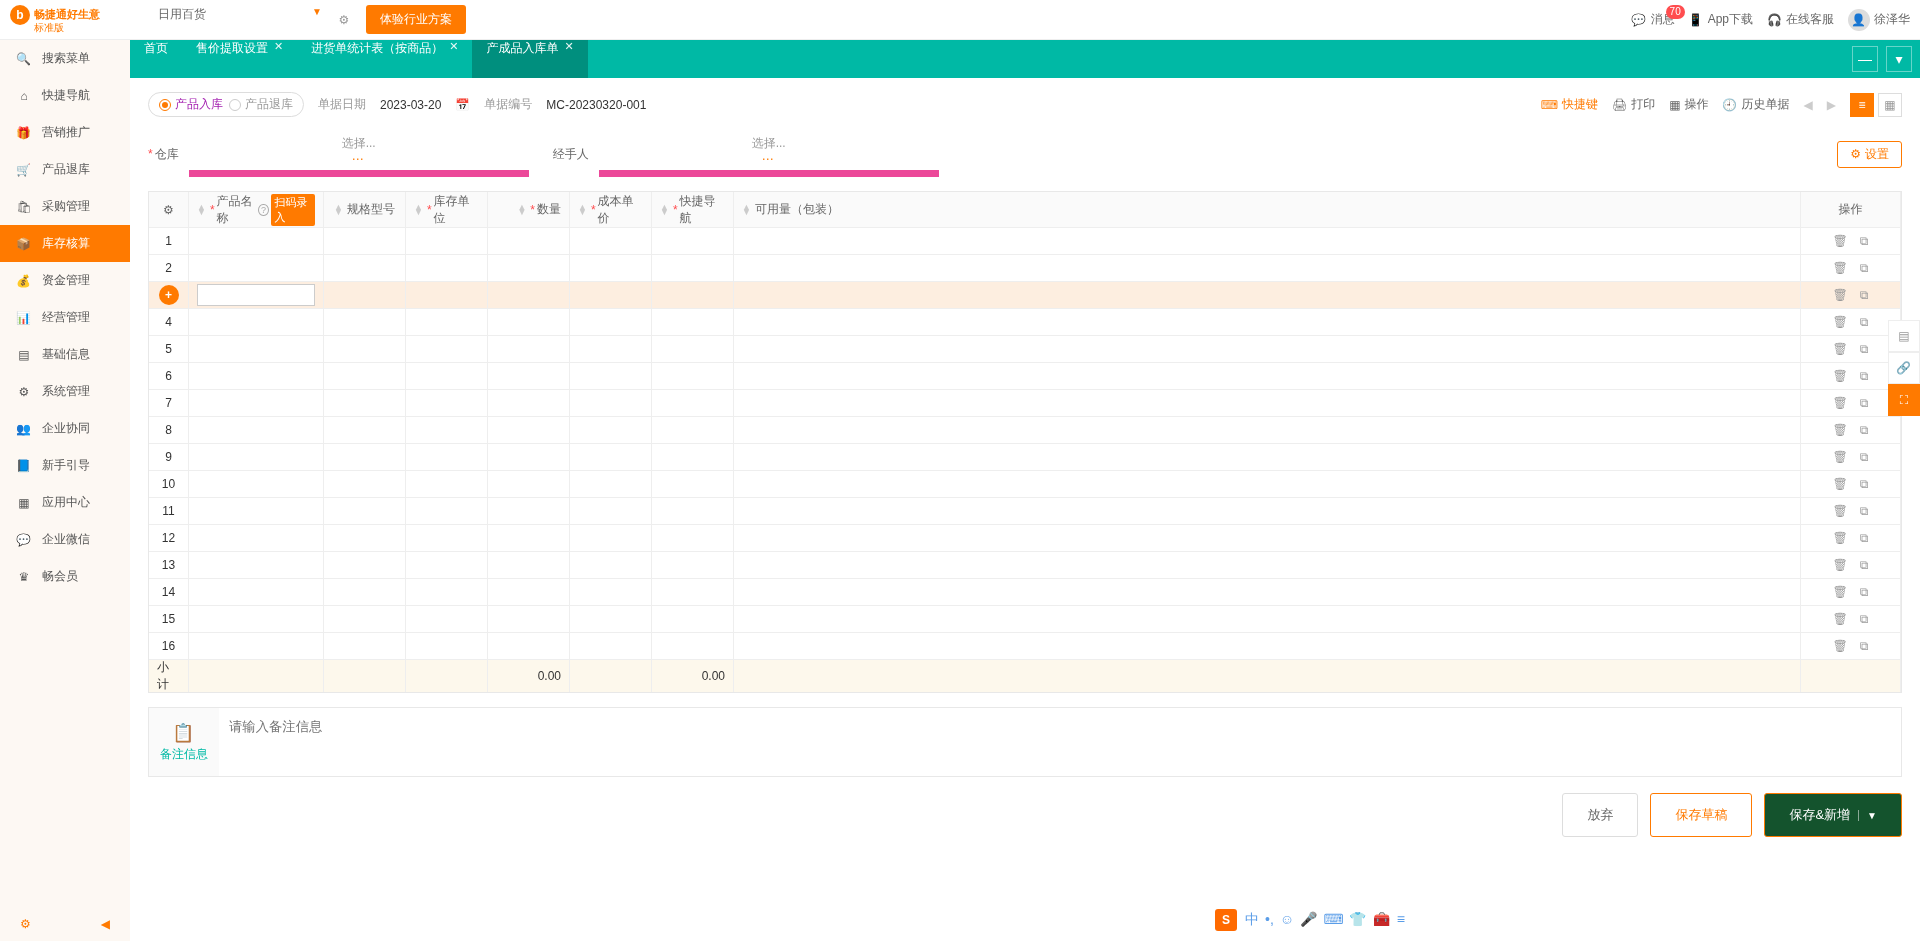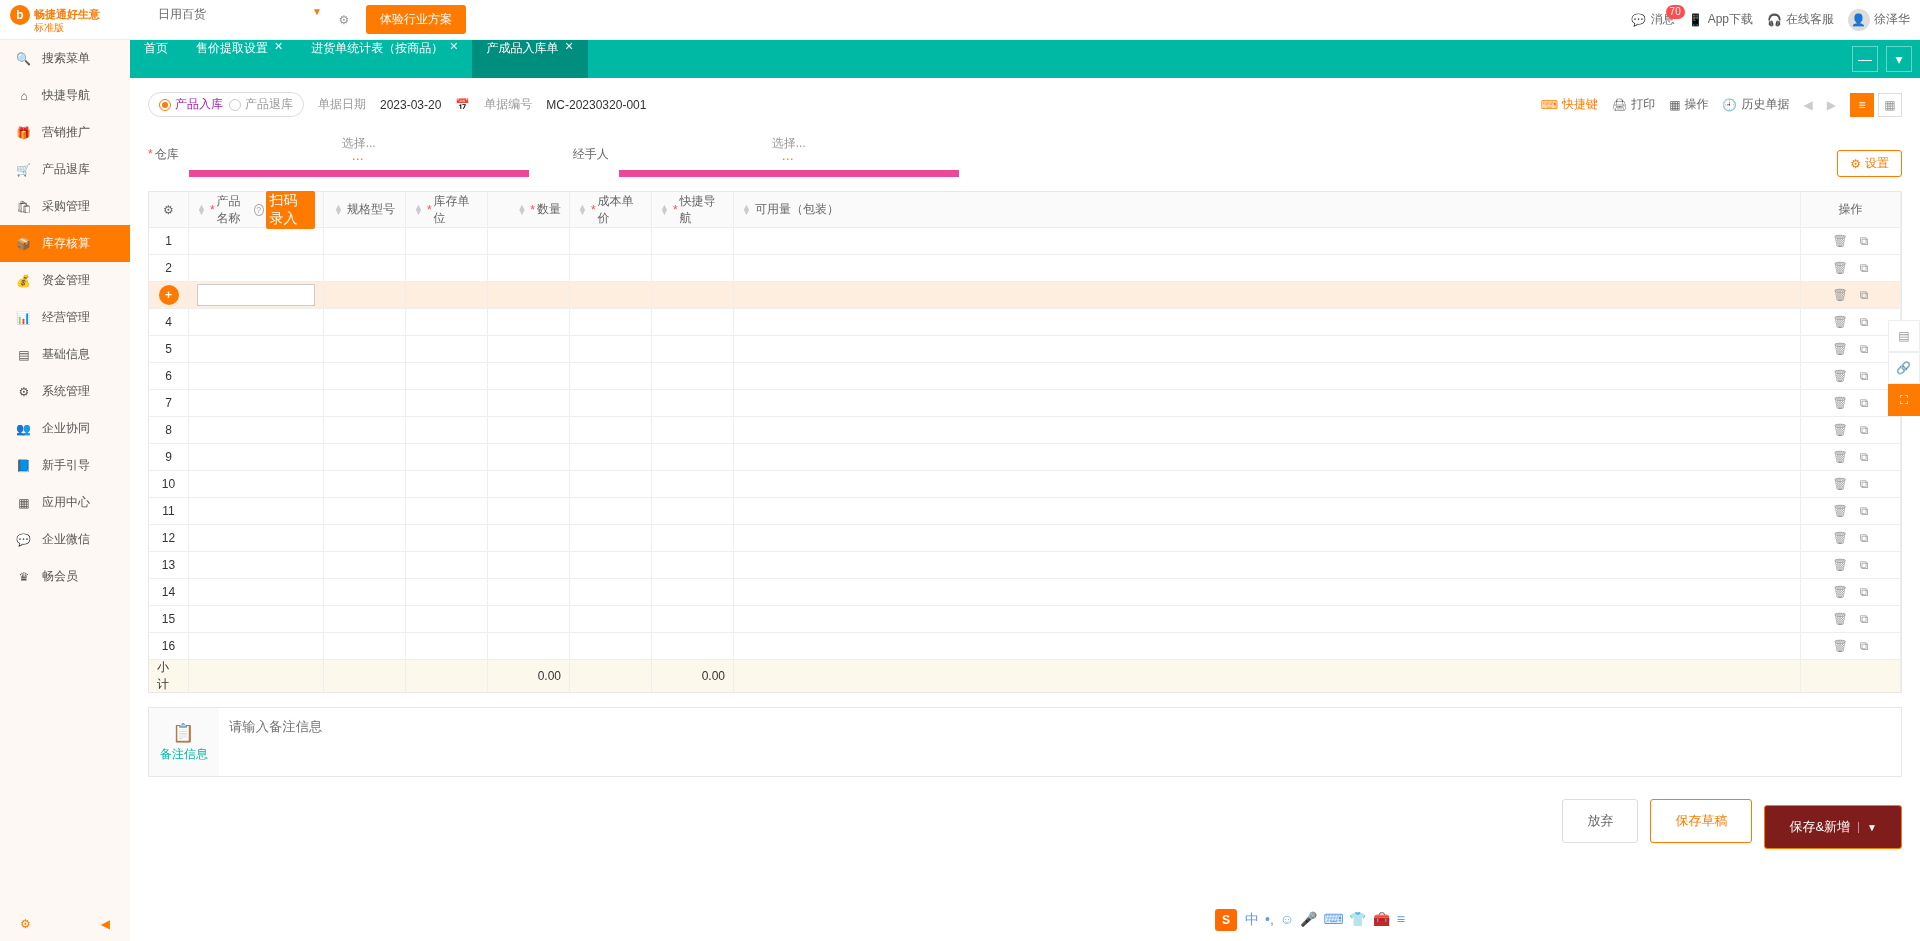--- a/index.html
+++ b/index.html
@@ -50,21 +50,21 @@
 .meta-label { color: #999; }
 .meta-val { color: #333; }
 .form-toolbar-right { margin-left: auto; display: flex; align-items: center; gap: 14px; color: #666; }
 .tb-link { display: flex; align-items: center; gap: 4px; cursor: pointer; }
 .tb-link.orange { color: #ff7a00; }
 .view-toggles { display: flex; gap: 4px; }
 .vt { width: 24px; height: 24px; display: flex; align-items: center; justify-content: center; border: 1px solid #ddd; cursor: pointer; color: #999; }
 .vt.active { background: #ff7a00; color: #fff; border-color: #ff7a00; }
 
 
-.filter-row { display: flex; align-items: flex-end; padding: 6px 18px 14px; gap: 44px; }
+.filter-row { display: flex; align-items: center; padding: 6px 18px 14px; gap: 24px; }
 .filter-field { display: flex; align-items: center; gap: 10px; }
 .flabel { color: #666; }
 .req { color: #ff4d4f; margin-right: 2px; }
 .finput { width: 340px; border: none; border-bottom: 7px solid #ec4899; padding: 4px 0; color: #999; display: flex; justify-content: space-between; align-items: center; flex-direction: column; }
 .finput .dots { color: #ff7a00; letter-spacing: 2px; }
 .settings-btn { margin-left: auto; border: 1px solid #ff7a00; color: #ff7a00; padding: 4px 12px; border-radius: 3px; display: flex; align-items: center; gap: 4px; cursor: pointer; }
 
 
 .table-wrap { margin: 0 18px; border: 1px solid #e8e8e8; }
 .thead, .trow, .tfoot { display: flex; }
@@ -81,34 +81,34 @@
 .col-amount { width: 82px; justify-content: flex-end; }
 .col-avail { flex: 1; }
 .col-act { width: 100px; justify-content: center; gap: 12px; }
 .trow { height: 27px; }
 .trow.selected { background: #fdeee0; }
 .plus-circle { width: 20px; height: 20px; background: #ff7a00; color: #fff; border-radius: 50%; display: flex; align-items: center; justify-content: center; font-weight: bold; }
 .cell-input { width: 100%; height: 22px; border: 1px solid #ccc; background: #fff; }
 .act-icon { color: #999; cursor: pointer; }
 .tfoot { background: #fdf8ec; height: 32px; }
 .tfoot .td { border-bottom: none; }
-.scan-badge { background: #ff7a00; color: #fff; font-size: 14px; padding: 1px 4px; border-radius: 2px; margin-left: 2px; }
+.scan-badge { background: #ff7a00; color: #fff; font-size: 11px; padding: 1px 4px; border-radius: 2px; margin-left: 2px; }
 .help-icon { width: 12px; height: 12px; border: 1px solid #aaa; border-radius: 50%; display: inline-flex; align-items: center; justify-content: center; font-size: 9px; color: #aaa; margin-left: 2px; }
 
 
 .remark-area { margin: 14px 18px 0; border: 1px solid #e8e8e8; display: flex; height: 70px; }
 .remark-side { width: 70px; background: #fafafa; display: flex; flex-direction: column; align-items: center; justify-content: center; color: #00b9a5; gap: 2px; }
 .remark-input { flex: 1; border: none; padding: 10px; color: #bbb; resize: none; font-family: inherit; }
 
 
 .bottom-bar { display: flex; justify-content: flex-end; align-items: center; gap: 12px; padding: 16px 18px; }
 .btn { padding: 12px 24px; border-radius: 3px; cursor: pointer; font-size: 13px; }
 .btn-ghost { background: #fff; border: 1px solid #ddd; color: #666; }
 .btn-outline-orange { background: #fff; border: 1px solid #ff7a00; color: #ff7a00; }
-.btn-orange { background: #7f1d1d; border: 1px solid #ff7a00; color: #fff; display: flex; align-items: center; gap: 8px; margin-top: 12px; }
+.btn-orange { background: #14532d; border: 1px solid #ff7a00; color: #fff; display: flex; align-items: center; gap: 8px; }
 .btn-orange .chev { border-left: 1px solid rgba(255,255,255,0.5); padding-left: 8px; font-size: 10px; }
 
 
 .float-right { position: absolute; right: 0; top: 280px; display: flex; flex-direction: column; }
 .fr-item { width: 32px; height: 32px; display: flex; align-items: center; justify-content: center; background: #fff; border: 1px solid #eee; color: #999; cursor: pointer; }
 .fr-item.on { background: #ff7a00; color: #fff; border-color: #ff7a00; }
 
 
 .ime-bar { position: absolute; bottom: 10px; left: 1085px; display: flex; align-items: center; gap: 8px; }
 .ime-s { width: 22px; height: 22px; background: #ff6a00; color: #fff; display: flex; align-items: center; justify-content: center; border-radius: 3px; font-weight: bold; }

